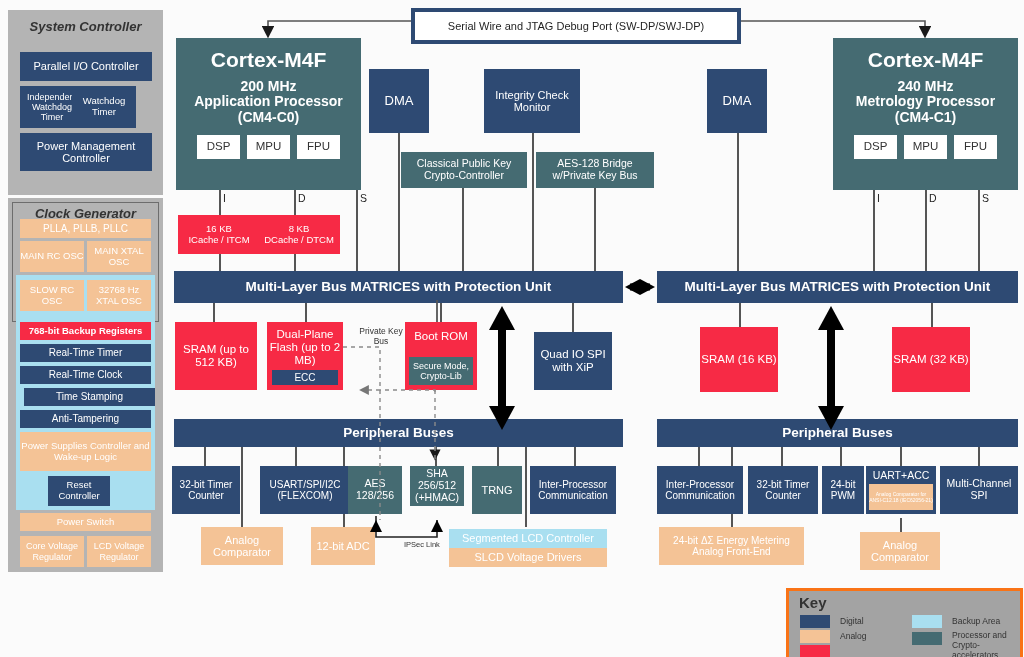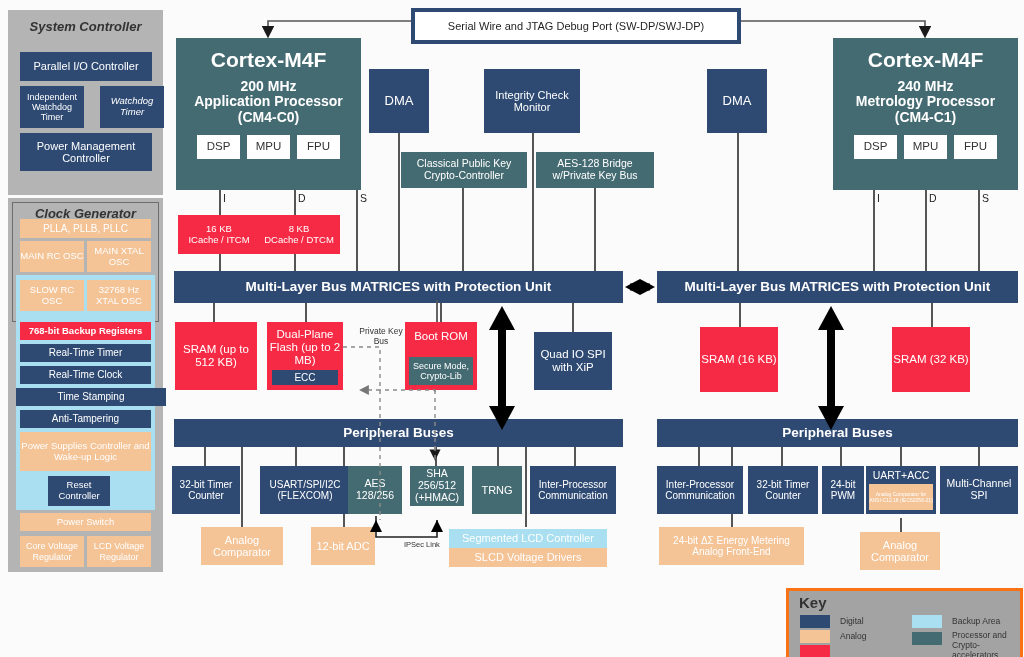--- a/index.html
+++ b/index.html
@@ -83,21 +83,21 @@
 
   <div class="grp grey" style="left:8px;top:10px;width:155px;height:185px;">
     <div class="grphdr" style="font-size:13px;padding-top:9px;">System Controller</div>
   </div>
   <div class="blk digital" style="left:20px;top:52px;width:132px;height:29px;font-size:11px;">
     <span>Parallel I/O Controller</span>
   </div>
   <div class="blk digital" style="left:20px;top:86px;width:64px;height:42px;font-size:9px;">
     <span>Independent Watchdog Timer</span>
   </div>
-  <div class="blk digital" style="left:100px;top:86px;width:64px;height:42px;font-size:9.5px;font-style:italic;">
+  <div class="blk digital" style="left:72px;top:86px;width:64px;height:42px;font-size:9.5px;">
     <span>Watchdog Timer</span>
   </div>
   <div class="blk digital" style="left:20px;top:133px;width:132px;height:38px;font-size:11px;">
     <span>Power Management Controller</span>
   </div>
 
   <div class="grp grey" style="left:8px;top:198px;width:155px;height:374px;"></div>
 
   <div class="grp grey-b" style="left:12px;top:202px;width:147px;height:120px;">
     <div class="grphdr" style="font-size:13px;padding-top:3px;">Clock Generator</div>
@@ -123,21 +123,21 @@
 
   <div class="blk mem" style="left:20px;top:322px;width:131px;height:18px;font-size:9.5px;font-weight:bold;">
     <span>768-bit Backup Registers</span>
   </div>
   <div class="blk digital" style="left:20px;top:344px;width:131px;height:18px;font-size:10px;">
     <span>Real-Time Timer</span>
   </div>
   <div class="blk digital" style="left:20px;top:366px;width:131px;height:18px;font-size:10px;">
     <span>Real-Time Clock</span>
   </div>
-  <div class="blk digital" style="left:16px;top:388px;width:150px;height:18px;font-size:10px;">
+  <div class="blk digital" style="left:24px;top:388px;width:131px;height:18px;font-size:10px;">
     <span>Time Stamping</span>
   </div>
   <div class="blk digital" style="left:20px;top:410px;width:131px;height:18px;font-size:10px;">
     <span>Anti-Tampering</span>
   </div>
   <div class="blk analog" style="left:20px;top:432px;width:131px;height:39px;font-size:9.5px;">
     <span>Power Supplies Controller and Wake-up Logic</span>
   </div>
   <div class="blk digital" style="left:48px;top:476px;width:62px;height:30px;font-size:9.5px;">
     <span>Reset Controller</span>

